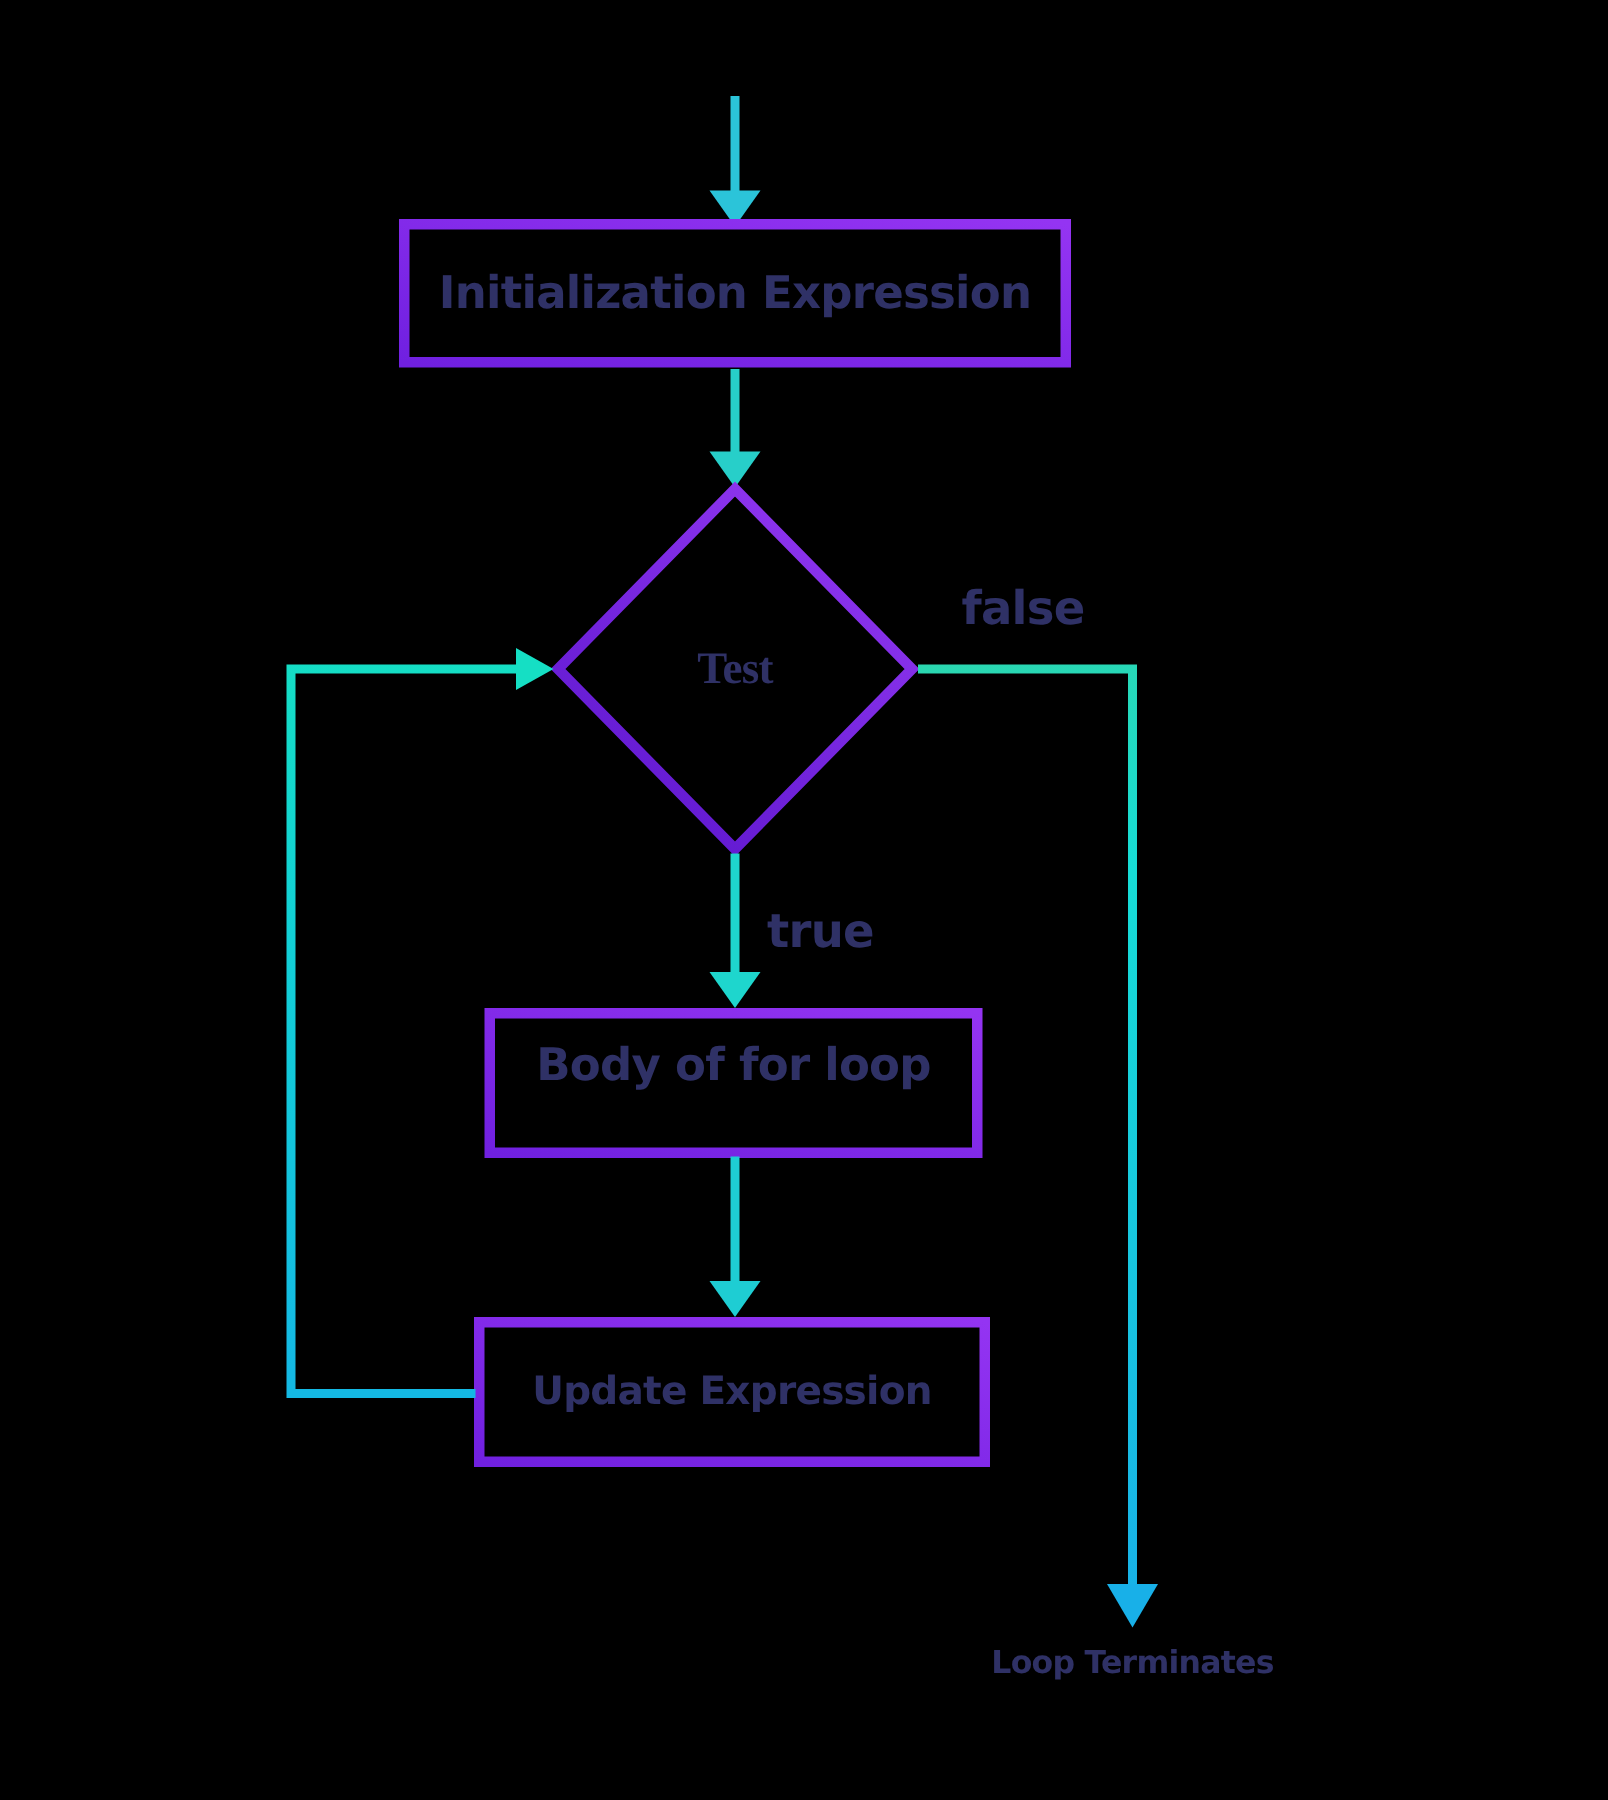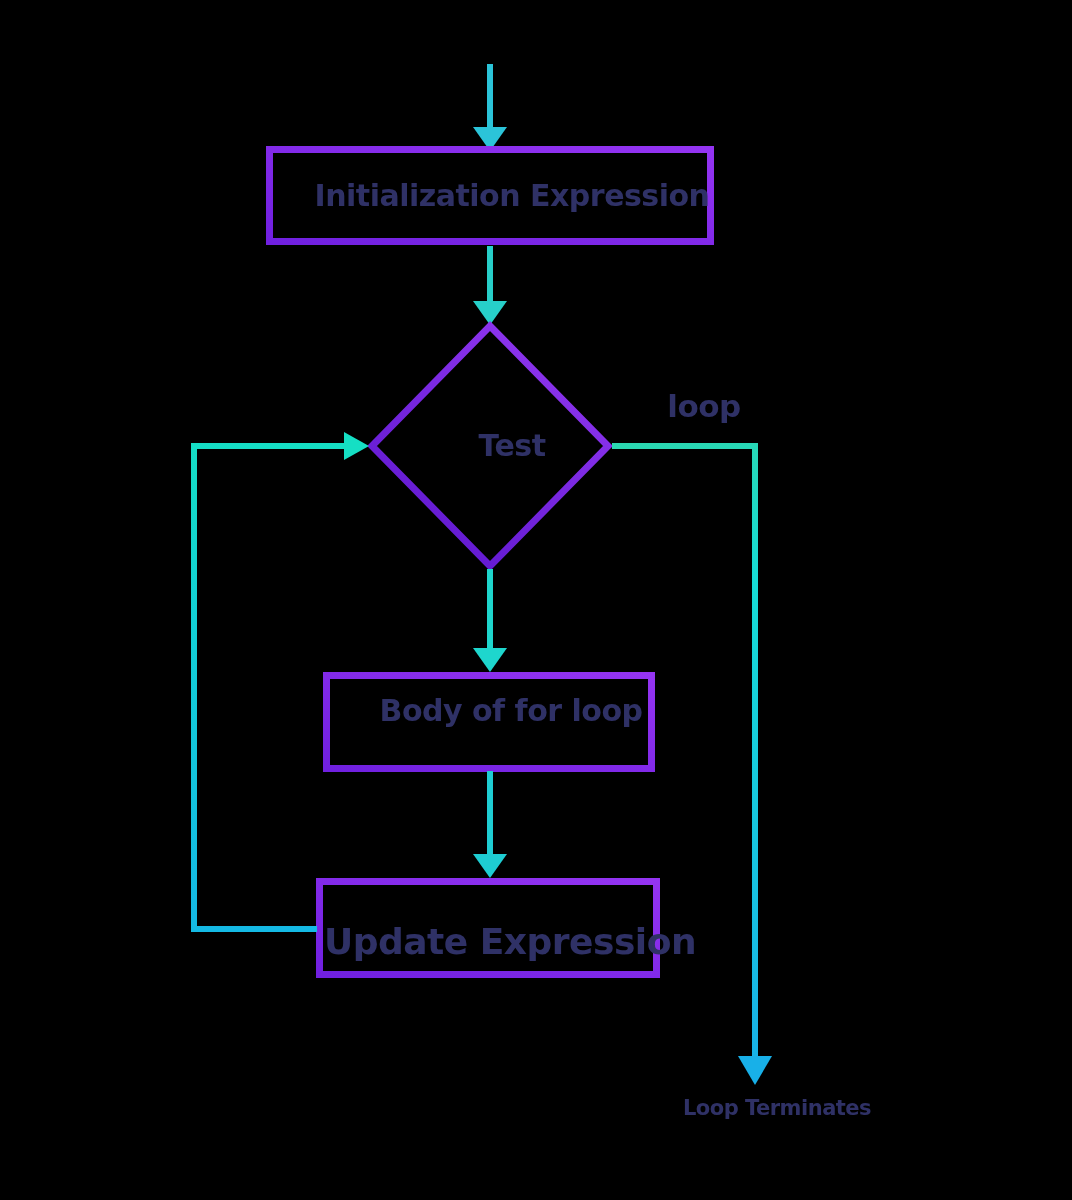--- a/index.html
+++ b/index.html
@@ -18,29 +18,28 @@
   }
   .lbl {
     position: absolute;
     color: #2f3166;
     font-weight: 700;
     display: flex;
     align-items: center;
     justify-content: center;
     letter-spacing: -0.5px;
     white-space: nowrap;
-    padding-left: 22px;
   }
   .lbl-init      { left: 266px; top: 146px; width: 448px; height: 99px;  font-size: 30px; }
   .lbl-test      { left: 368px; top: 398px; width: 244px; height: 96px;  font-size: 30px;
-                   flex-direction: column; line-height: 52px; }
+                   flex-direction: column; line-height: 52px; font-family: Liberation Serif, serif; }
   .lbl-false     { left: 612px; top: 384px; width: 140px; height: 44px;  font-size: 31px; }
   .lbl-true      { left: 487px; top: 599px; width: 120px; height: 44px;  font-size: 31px; }
   .lbl-body      { left: 323px; top: 672px; width: 332px; height: 77px; font-size: 30px; }
-  .lbl-update    { left: 316px; top: 878px; width: 344px; height: 100px; font-size: 36px; margin-top: 13px; }
+  .lbl-update    { left: 316px; top: 878px; width: 344px; height: 100px; font-size: 26px; }
   .lbl-terminate { left: 600px; top: 1086px; width: 310px; height: 44px; font-size: 21px; }
 </style>
 </head>
 <body>
 
 <div class="canvas">
 
   <svg class="layer" viewBox="0 0 1072 1200" aria-hidden="true">
     <defs>
       <linearGradient id="gBox" x1="1" y1="0" x2="0" y2="1">
@@ -101,22 +100,23 @@
       <polygon points="738,1056 772,1056 755,1085" fill="#18b0e8"></polygon>
     </g>
   </svg>
 
   <div class="lbl lbl-init">Initialization Expression</div>
 
   <div class="lbl lbl-test">
     <div>Test</div>
   </div>
 
-  <div class="lbl lbl-false">loop</div>
+  <div class="lbl lbl-false">false</div>
 
+  <div class="lbl lbl-true">true</div>
 
   <div class="lbl lbl-body">Body of for loop</div>
 
   <div class="lbl lbl-update">Update Expression</div>
 
   <div class="lbl lbl-terminate">Loop Terminates</div>
 
 </div>
 
 </body></html>

